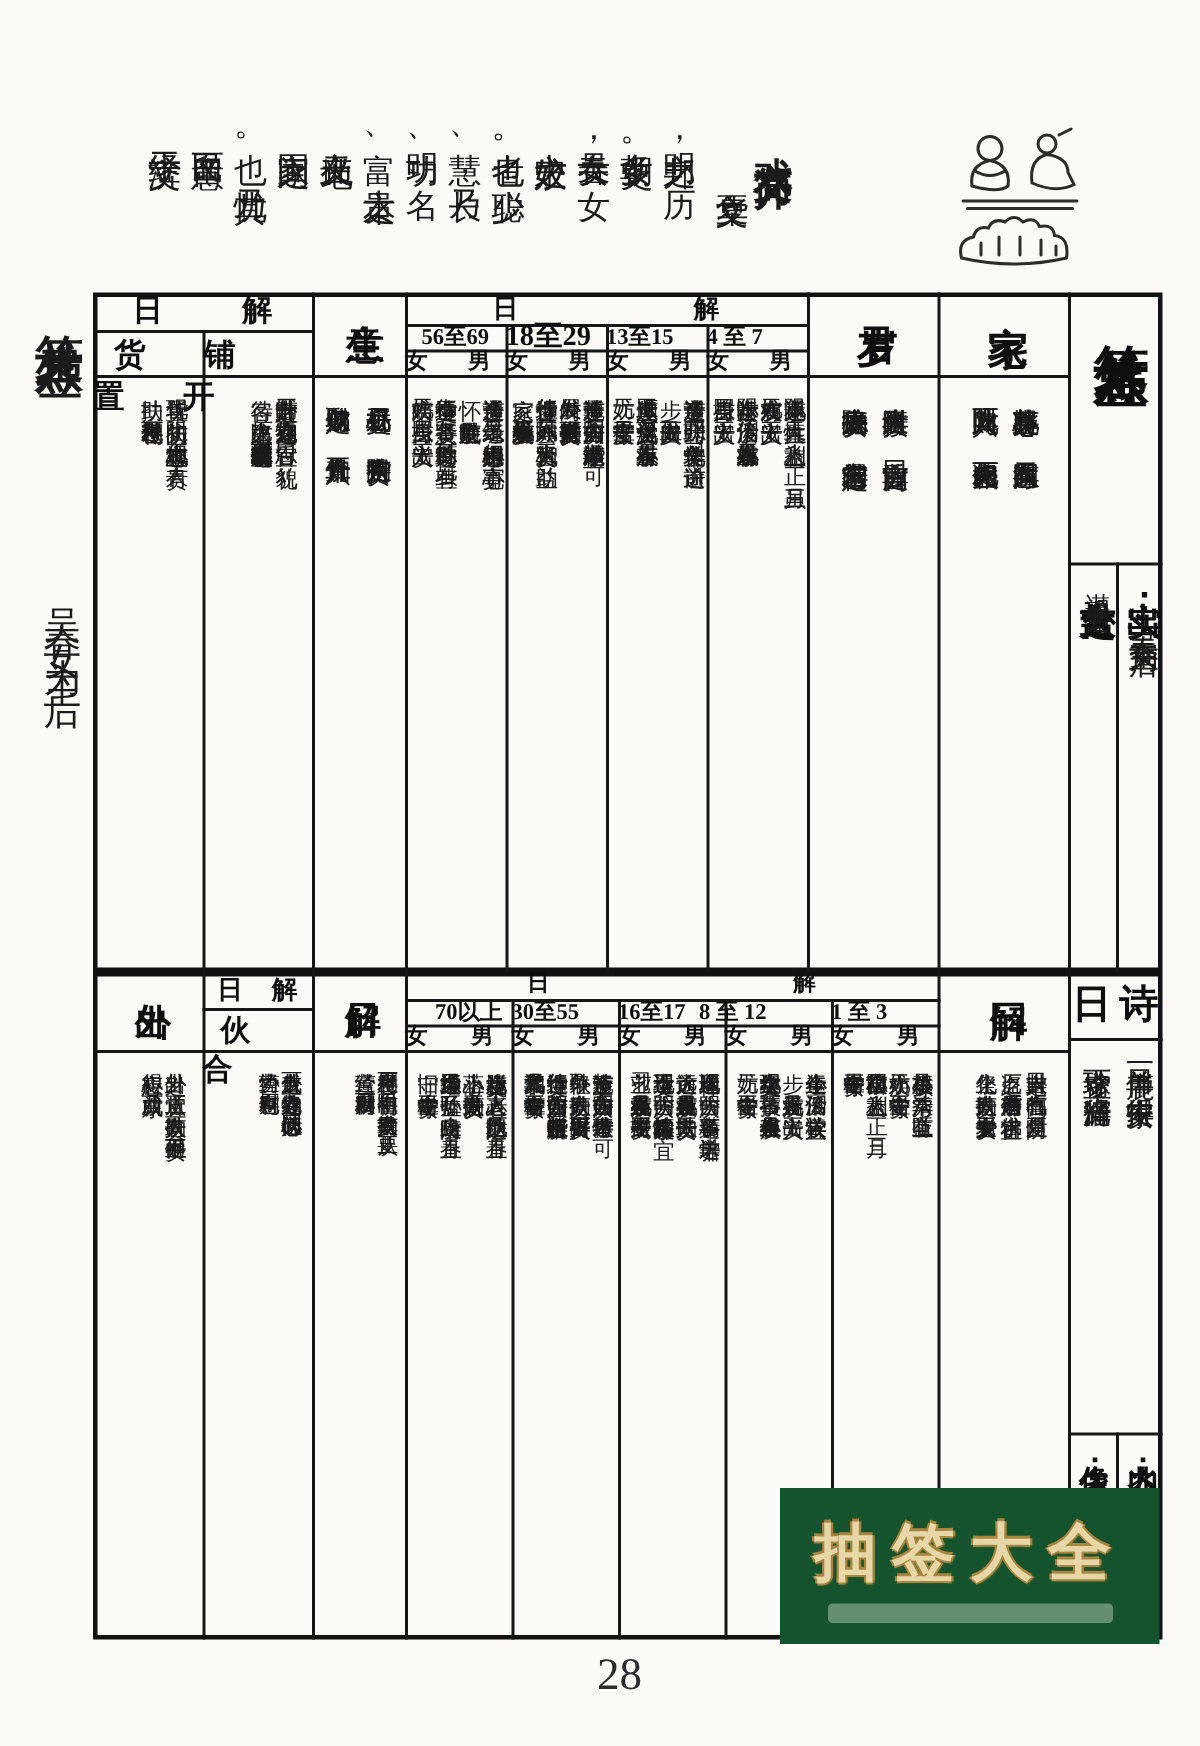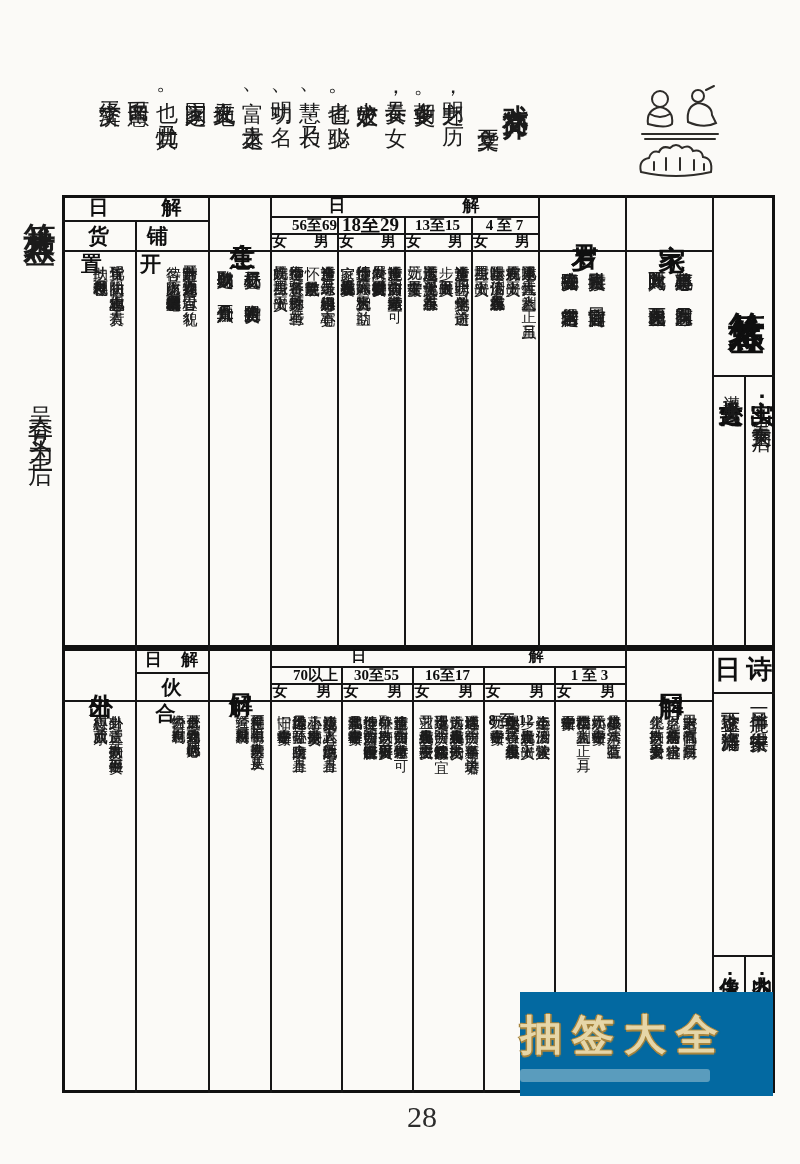--- a/index.html
+++ b/index.html
@@ -11,22 +11,22 @@
   .ln{position:absolute;background:#161616;z-index:1;}
   .frame{position:absolute;border:3px solid #111;box-sizing:border-box;z-index:1;}
   .cell{position:absolute;z-index:2;line-height:1.05;}
   .hdr{font-weight:700;color:#0f0f0f;}
   .split{display:flex;justify-content:space-around;align-items:center;}
   .bodytxt{font-size:15px;line-height:1.1;letter-spacing:0px;}
   .bodytxt-lo{font-size:14.5px;line-height:1.07;}
   .agebody{font-size:15px;line-height:1.05;}
   .agebody-lo{font-size:14.5px;line-height:1.05;}
   .agebody div{margin:0;}
-  .ctr{text-align:center;}
-  .wm{position:absolute;z-index:5;background:#0369a1;display:flex;flex-direction:column;justify-content:center;}
+  .ctr{text-align:left;}
+  .wm{position:absolute;z-index:5;background:#14532d;display:flex;flex-direction:column;align-items:center;justify-content:center;}
   .wm .t{font-weight:700;font-size:42px;letter-spacing:10px;color:#e6d6a8;
         text-shadow:1.5px 0 0 #a8853e,-1.5px 0 0 #a8853e,0 1.5px 0 #a8853e,0 -1.5px 0 #a8853e,1px 1px 2px #9c7c38;}
   .wm .blur{margin-top:6px;width:190px;height:13px;background:rgba(255,252,240,.35);border-radius:3px;}
 </style>
 </head>
 <body>
 
 <div class="page">
 
   <div class="abs v" style="left:498px;top:84px;height:120px;font-size:26px;font-weight:700;letter-spacing:3px;z-index:2;">戏文简介</div>
@@ -172,21 +172,21 @@
   </div>
   <div class="cell hdr ctr" style="left:135px;top:674px;width:73px;height:26px;line-height:26px;font-size:20px;letter-spacing:12px;text-indent:12px;">伙合</div>
   <div class="cell hdr v ctr" style="left:225px;top:650px;width:28px;height:50px;font-size:24px;">解日</div>
   <div class="cell hdr split" style="left:270px;top:648px;width:355px;height:18px;font-size:15px;">
     <span>日</span>
     <span>解</span>
   </div>
   <div class="cell hdr ctr" style="left:270px;top:667px;width:51px;height:16px;line-height:16px;font-size:15px;padding-left:20px;">70以上</div>
   <div class="cell hdr ctr" style="left:341px;top:667px;width:71px;height:16px;line-height:16px;font-size:15px;">30至55</div>
   <div class="cell hdr ctr" style="left:412px;top:667px;width:71px;height:16px;line-height:16px;font-size:15px;">16至17</div>
-  <div class="cell hdr ctr" style="left:481px;top:667px;width:60px;height:16px;line-height:16px;font-size:15px;margin-top:45px;">8 至 12</div>
+  <div class="cell hdr ctr" style="left:466px;top:667px;width:60px;height:16px;line-height:16px;font-size:15px;">8 至 12</div>
   <div class="cell hdr ctr" style="left:554px;top:667px;width:71px;height:16px;line-height:16px;font-size:15px;">1 至 3</div>
   <div class="cell hdr ctr" style="left:270px;top:684px;width:71px;height:16px;line-height:15px;font-size:15px;letter-spacing:7px;">女　男</div>
   <div class="cell hdr ctr" style="left:341px;top:684px;width:71px;height:16px;line-height:15px;font-size:15px;letter-spacing:7px;">女　男</div>
   <div class="cell hdr ctr" style="left:412px;top:684px;width:71px;height:16px;line-height:15px;font-size:15px;letter-spacing:7px;">女　男</div>
   <div class="cell hdr ctr" style="left:483px;top:684px;width:71px;height:16px;line-height:15px;font-size:15px;letter-spacing:7px;">女　男</div>
   <div class="cell hdr ctr" style="left:554px;top:684px;width:71px;height:16px;line-height:15px;font-size:15px;letter-spacing:7px;">女　男</div>
   <div class="cell hdr v ctr" style="left:654px;top:650px;width:30px;height:50px;font-size:25px;">解曰</div>
   <div class="cell hdr split" style="left:712px;top:650px;width:63px;height:40px;font-size:26px;">
     <span>日</span>
     <span>诗</span>

